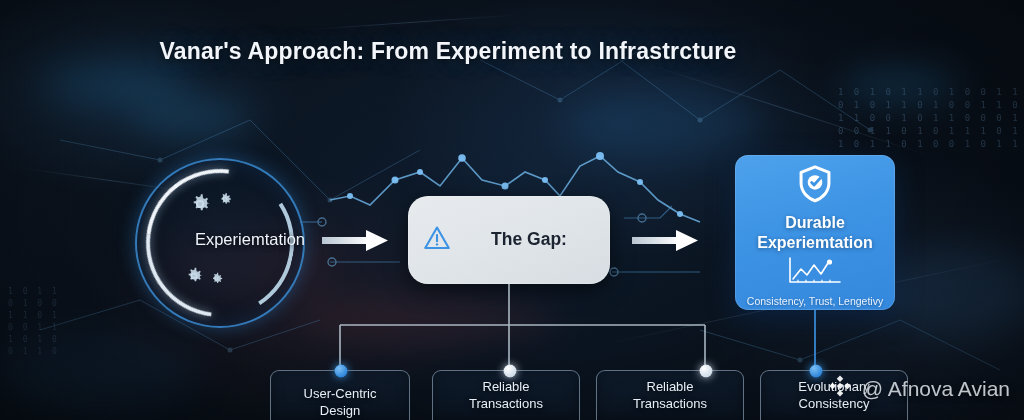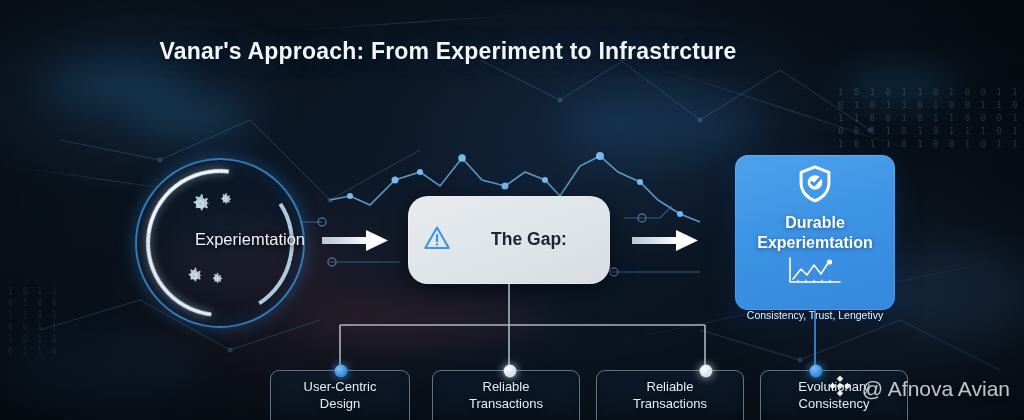--- a/index.html
+++ b/index.html
@@ -102,21 +102,21 @@
     background:linear-gradient(165deg,#4ea2ec 0%, #3d93e4 45%, #3488dd 100%);
     box-shadow:0 8px 26px rgba(10,40,80,.6), 0 0 0 1px rgba(255,255,255,.12) inset;
     display:flex; flex-direction:column; align-items:center; padding-top:8px;
   }
   .infra-title {
     color:#ffffff; font-size:16px; font-weight:bold; text-align:center;
     line-height:1.22; margin-top:4px;
     text-shadow:0 1px 4px rgba(0,30,60,.45);
   }
   .infra-sub {
-    color:#e8f3fe; font-size:10.5px; text-align:right; margin-top:18px;
+    color:#e8f3fe; font-size:10.5px; text-align:right; margin-top:4px;
     text-shadow:0 1px 3px rgba(0,30,60,.4);
   }
   
   .bbox {
     position:absolute; top:370px; height:50px;
     border-radius:9px 9px 0 0;
     border:1px solid rgba(168,192,214,.55);
     border-bottom:none;
     background:linear-gradient(180deg, rgba(16,30,48,.72), rgba(11,22,36,.58));
     display:flex; align-items:center; justify-content:center;
@@ -336,21 +336,21 @@
       <path d="M340 325 V370"></path>
       <path d="M509 325 V370"></path>
       <path d="M705 325 V370"></path>
     </g>
 
     <g stroke="#3d93e4" stroke-width="1.8" fill="none" opacity=".9">
       <path d="M815 310 V370"></path>
     </g>
   </svg>
 
-  <div class="bbox" style="left:270px; width:140px;">
+  <div class="bbox" style="left:270px; width:140px;align-items:flex-end;">
     <div class="node-dot blue" style="left:70px; top:0px;"></div>
     <div class="lbl">
       <span>User-Centric</span><br>
       <span>Design</span>
     </div>
   </div>
 
   <div class="bbox" style="left:432px; width:148px;">
     <div class="node-dot white" style="left:77px; top:0px;"></div>
     <div class="lbl">

